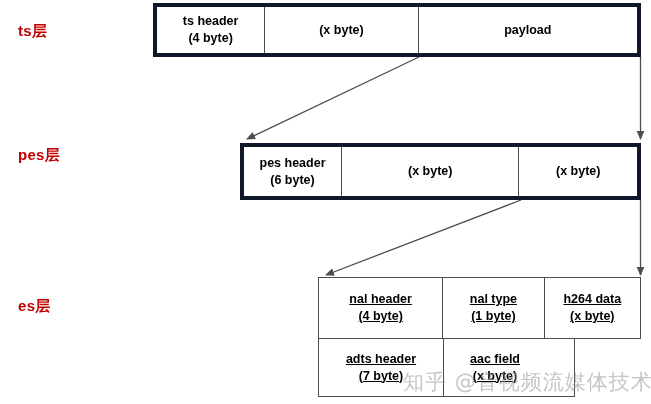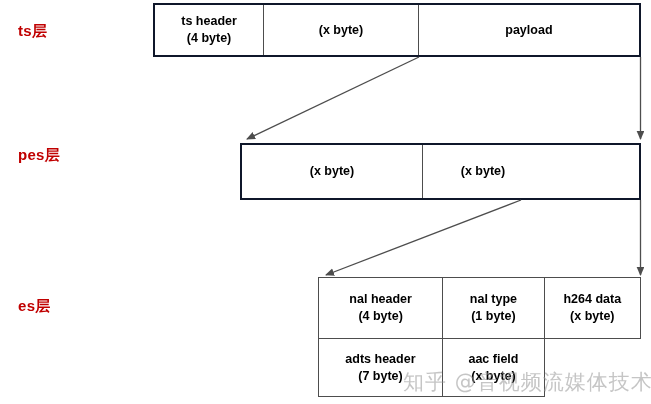--- a/index.html
+++ b/index.html
@@ -20,21 +20,21 @@
     color: #c00000;
     font-weight: bold;
     font-size: 15px;
     font-family: "Liberation Sans", sans-serif;
     letter-spacing: 0.3px;
     white-space: nowrap;
   }
   .row {
     position: absolute;
     display: flex;
-    border: 2px solid #0f172a;
+    border: 4px solid #0f172a;
     box-sizing: border-box;
     background: #ffffff;
   }
   .cell {
     box-sizing: border-box;
     border-right: 1px solid #4d4d4d;
     display: flex;
     flex-direction: column;
     align-items: center;
     justify-content: center;
@@ -48,20 +48,21 @@
   }
   .cell:last-child {
     border-right: none;
   }
   .cell .ln1 { display: block; }
   .cell .ln2 { display: block; }
 
   .es-wrap {
     position: absolute;
     box-sizing: border-box;
+    text-decoration: underline;
   }
   .es-row {
     display: flex;
     box-sizing: border-box;
     border: 1px solid #4d4d4d;
     background: transparent;
   }
   .es-row.second {
     border-top: none;
   }
@@ -101,20 +102,24 @@
       <span class="ln2">(x byte)</span>
     </div>
     <div class="cell" style="width:222px;">
       <span class="ln1">payload</span>
     </div>
   </div>
 
   <div class="layer-label" style="left:18px; top:146px;">pes层</div>
 
   <div class="row" style="left:240px; top:143px; width:401px; height:57px;">
+    <div class="cell" style="width:100px;">
+      <span class="ln1">pes  header</span>
+      <span class="ln2">(6 byte)</span>
+    </div>
     <div class="cell" style="width:181px;">
       <span class="ln2">(x byte)</span>
     </div>
     <div class="cell" style="width:120px;">
       <span class="ln2">(x byte)</span>
     </div>
   </div>
 
   <div class="layer-label" style="left:18px; top:297px;text-align:right;">es层</div>
 
@@ -127,21 +132,21 @@
       <div class="cell" style="width:102px;">
         <span class="ln1">nal  type</span>
         <span class="ln2">(1 byte)</span>
       </div>
       <div class="cell" style="width:96px;">
         <span class="ln1">h264  data</span>
         <span class="ln2">(x byte)</span>
       </div>
     </div>
 
-    <div class="es-row second" style="width:227px; height:58px;">
+    <div class="es-row second" style="width:257px; height:58px;">
       <div class="cell" style="width:125px;">
         <span class="ln1">adts  header</span>
         <span class="ln2">(7 byte)</span>
       </div>
       <div class="cell" style="width:102px;">
         <span class="ln1">aac  field</span>
         <span class="ln2">(x byte)</span>
       </div>
     </div>
   </div>

